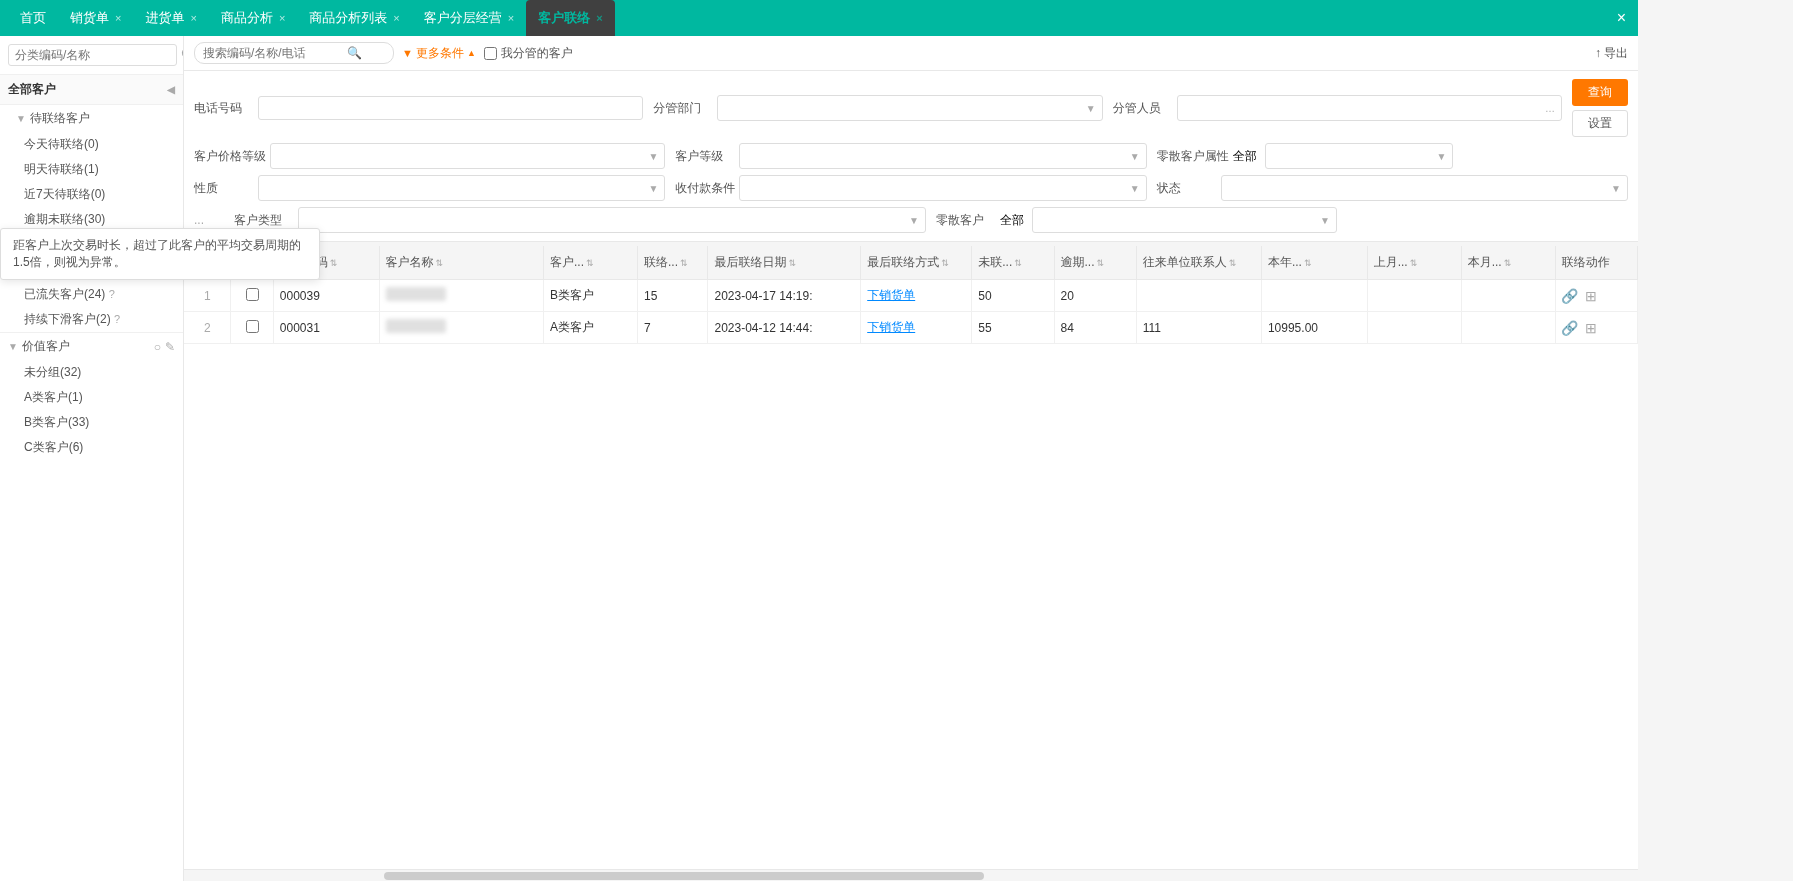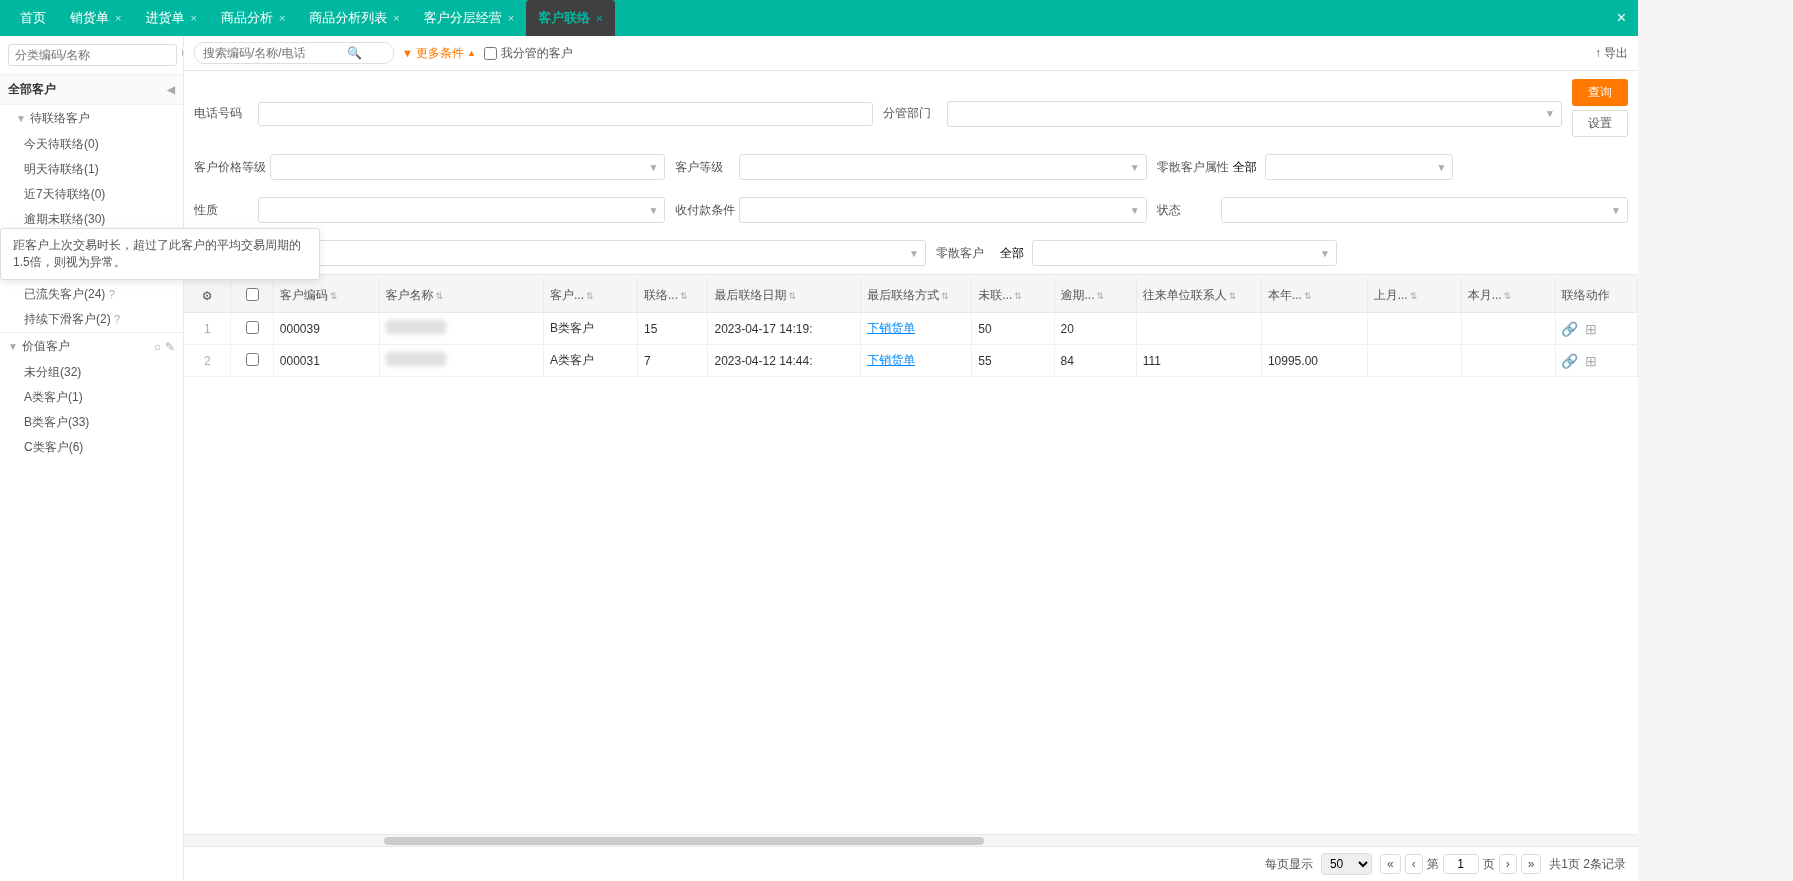--- a/index.html
+++ b/index.html
@@ -185,21 +185,20 @@
       align-items: center;
       gap: 10px;
       margin-bottom: 6px;
     }
     .filter-row:last-child { margin-bottom: 0; }
     .filter-field {
       display: flex;
       align-items: center;
       gap: 4px;
       flex: 1;
-      margin-top: 11px;
     }
     .filter-field label {
       white-space: nowrap;
       color: #555;
       font-size: 12px;
       min-width: 60px;
     }
     .filter-field .field-input {
       flex: 1;
       border: 1px solid #ddd;
@@ -538,20 +537,27 @@
         <div class="filter-row">
           <div class="filter-field">
             <label>电话号码</label>
             <input class="field-input" type="text" style="">
           </div>
           <div class="filter-field">
             <label>分管部门</label>
             <div class="field-select">
               <span></span>
               <span class="arrow">▼</span>
+            </div>
+          </div>
+          <div class="filter-field">
+            <label>分管人员</label>
+            <div class="field-select">
+              <span></span>
+              <span class="arrow">…</span>
             </div>
           </div>
           <div class="filter-actions">
             <button class="btn-query">查询</button>
             <button class="btn-setting">设置</button>
           </div>
         </div>
 
         <div class="filter-row">
           <div class="filter-field">
@@ -775,34 +781,16 @@
               </td>
             </tr>
           </tbody>
         </table>
       </div>
 
       <div class="scroll-bar-area">
         <div class="scroll-thumb"></div>
       </div>
 
-      <div class="bottom-bar">
-        <span>每页显示</span>
-        <select class="page-size-select">
-          <option>50</option>
-          <option>20</option>
-          <option>100</option>
-        </select>
-        <div class="page-nav">
-          <button class="page-btn">«</button>
-          <button class="page-btn">‹</button>
-          <span>第</span>
-          <input class="page-input" type="text" value="1" style="">
-          <span>页</span>
-          <button class="page-btn">›</button>
-          <button class="page-btn">»</button>
-        </div>
-        <span>共1页 2条记录</span>
-      </div>
 
     </div>
   </div>
 </div>
 
 </body></html>

